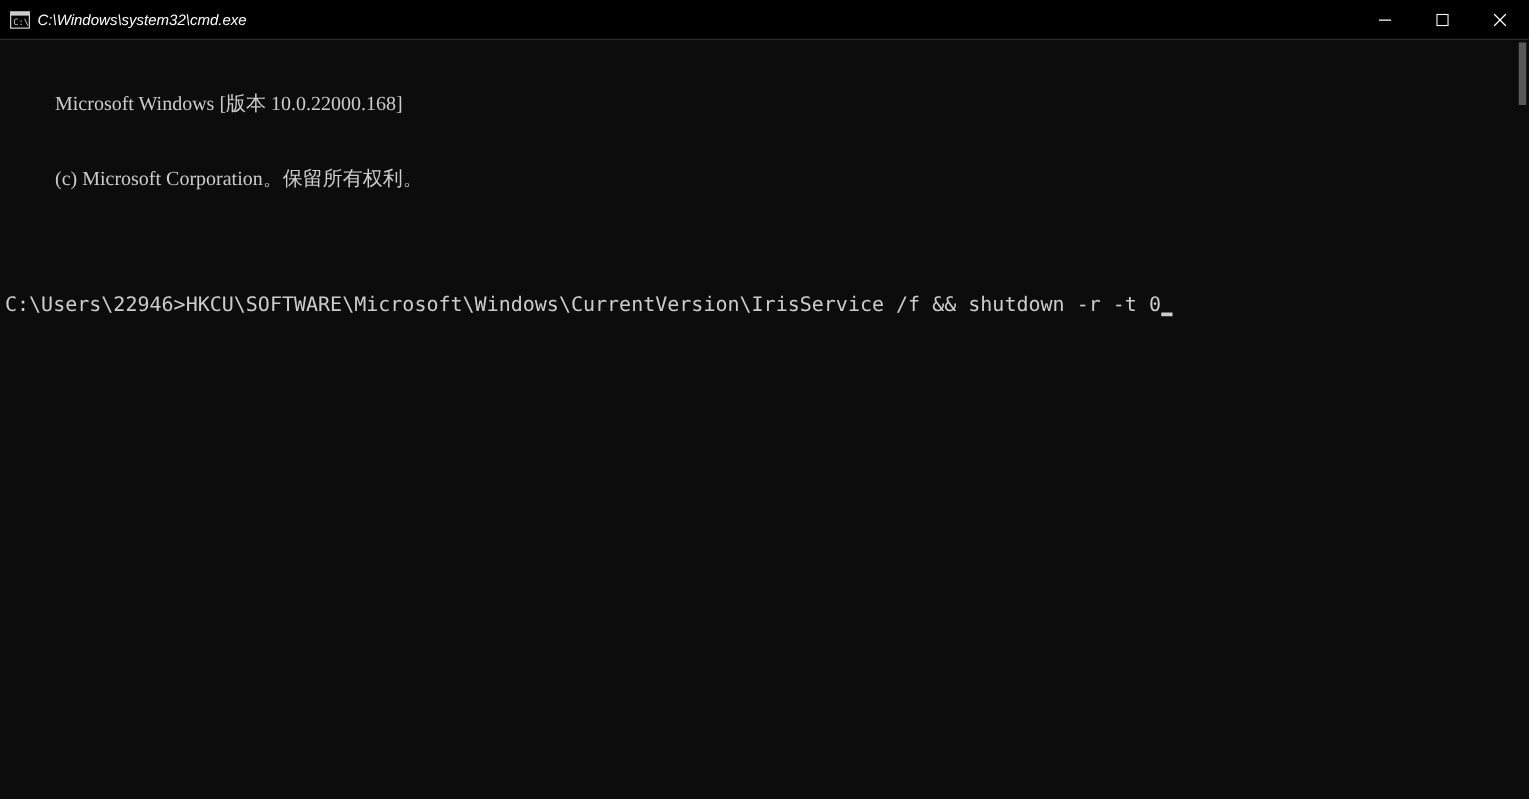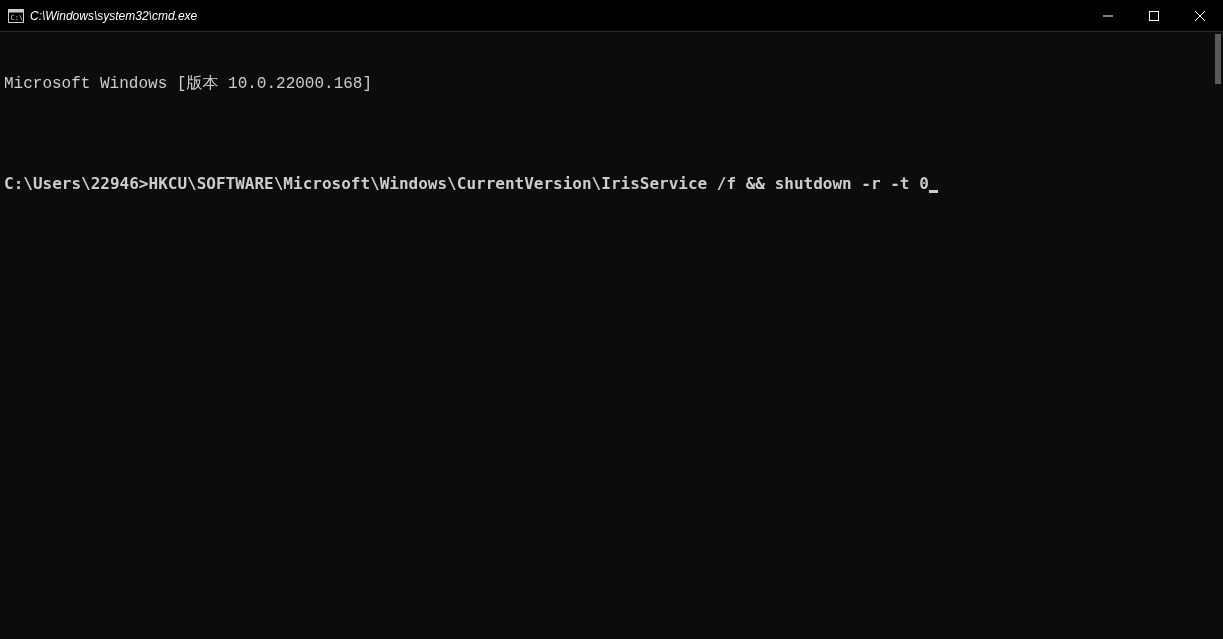--- a/index.html
+++ b/index.html
@@ -66,25 +66,25 @@
       color: #cccccc;
       font-size: 16px;
       line-height: 20px;
       font-family: 'NSimSun', 'Consolas', monospace;
       white-space: pre;
       position: relative;
       height: calc(100% - 32px);
     }
     .terminal-line {
       white-space: pre;
-      font-family: Liberation Mono, monospace;
+      font-family: Liberation Serif, serif;
+      margin-left: 40px;
     }
     .prompt-line {
       white-space: pre;
-      font-weight: bold;
     }
     .cursor {
       display: inline-block;
       width: 9px;
       height: 3px;
       background: #cccccc;
       vertical-align: bottom;
       margin-bottom: 1px;
       animation: blink 1s step-end infinite;
     }
@@ -129,17 +129,18 @@
       <svg width="10" height="10" viewBox="0 0 10 10">
         <line x1="0" y1="0" x2="10" y2="10" stroke="#ffffff" stroke-width="1"></line>
         <line x1="10" y1="0" x2="0" y2="10" stroke="#ffffff" stroke-width="1"></line>
       </svg>
     </div>
   </div>
 </div>
 
 <div class="terminal">
   <div class="terminal-line">Microsoft Windows [版本 10.0.22000.168]</div>
+  <div class="terminal-line">(c) Microsoft Corporation。保留所有权利。</div>
   <div class="terminal-line"></div>
   <div class="prompt-line"><span>C:\Users\22946&gt;</span><span>HKCU\SOFTWARE\Microsoft\Windows\CurrentVersion\IrisService /f &amp;&amp; shutdown -r -t 0</span><span class="cursor"></span></div>
 </div>
 
 <div class="scrollbar"></div>
 
 </body></html>

